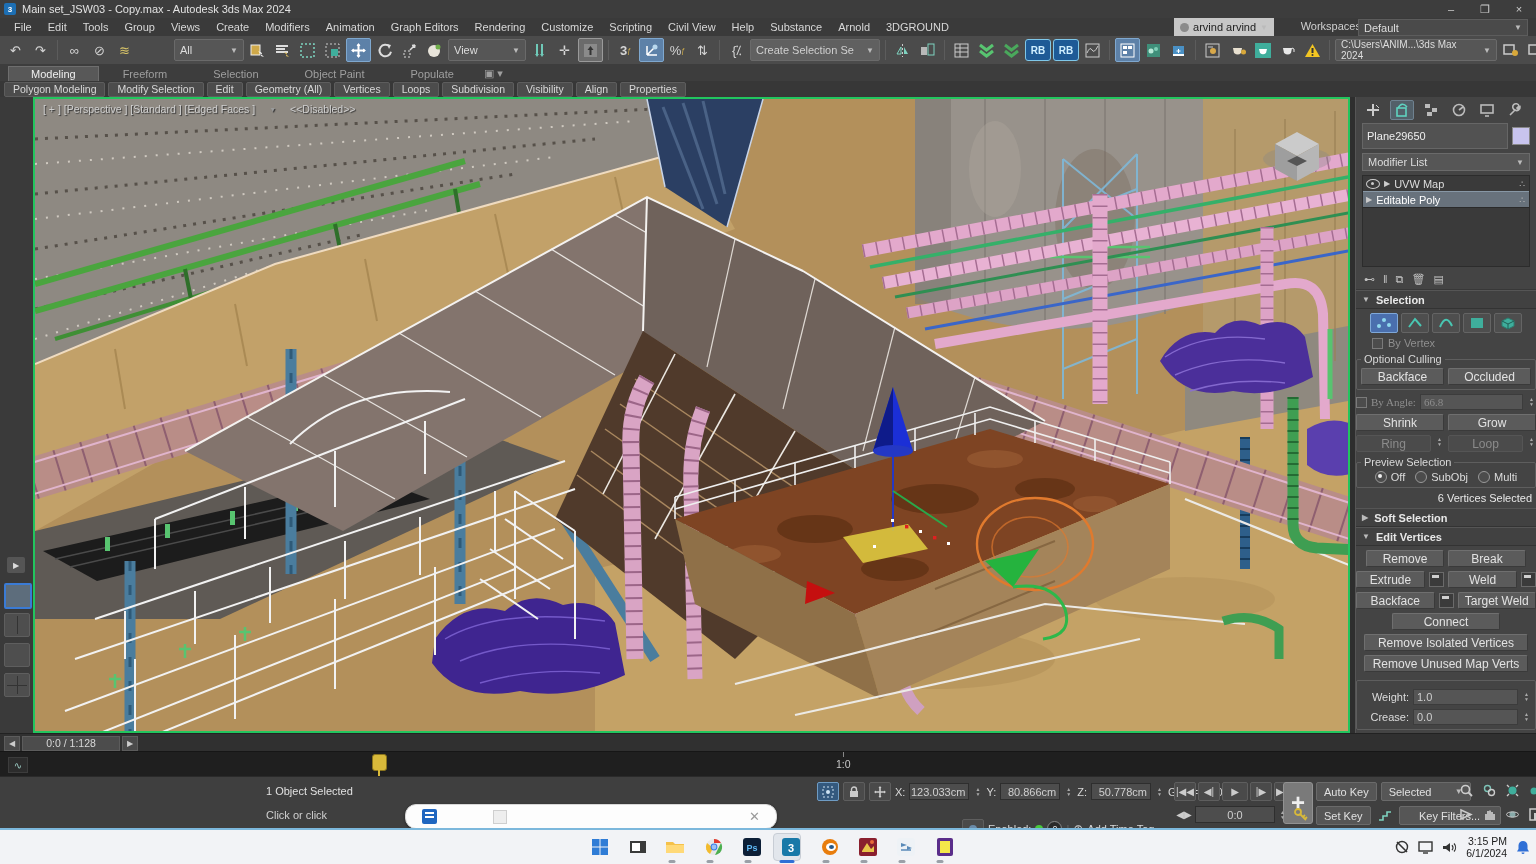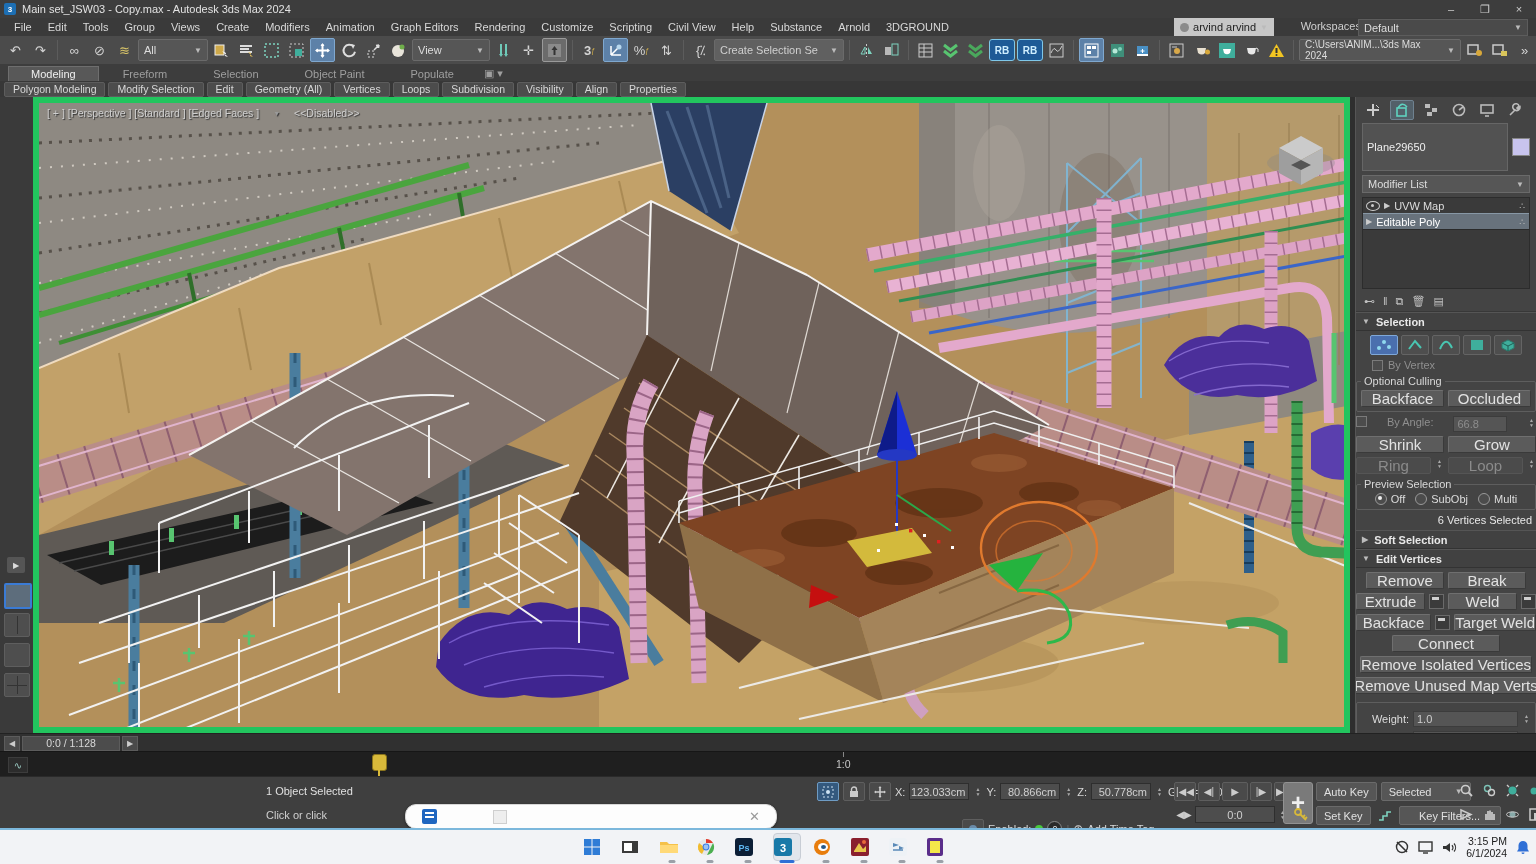--- a/index.html
+++ b/index.html
@@ -38,52 +38,52 @@
   .rtab.active{background:#585858;border:1px solid #6e6e6e;border-bottom:none;color:#efefef;}
   #ribbonpanels{top:81px;height:16px;background:#373737;display:flex;align-items:center;padding-left:4px;gap:3px;border-bottom:1px solid #2a2a2a;}
   .rpanel{background:#4c4c4c;border:1px solid #5d5d5d;border-radius:2px;padding:0 8px;height:13px;display:flex;align-items:center;color:#d8d8d8;font-size:10.5px;}
   
   #main{top:97px;height:636px;display:flex;}
   #leftstrip{width:33px;background:#3a3a3a;position:relative;flex:none;}
   .lthumb{position:absolute;left:4px;width:24px;height:22px;background:#4e4e4e;border:1px solid #5e5e5e;border-radius:2px;}
   .lthumb.active{border:2px solid #3a7bd5;background:#5d6d7c;}
   .lthumb .h{position:absolute;top:2px;bottom:2px;width:1px;background:#333;left:50%;}
   .lthumb .v{position:absolute;left:2px;right:2px;height:1px;background:#333;top:50%;}
-  #viewportwrap{position:relative;flex:1;background:#7a7468;overflow:hidden;border:6px solid #22c55e;}
+  #viewportwrap{position:relative;flex:1;background:#7a7468;overflow:hidden;border:2px solid #22c55e;}
   #vp-label{position:absolute;left:8px;top:4px;color:#cfcfcf;font-size:10.5px;text-shadow:1px 1px 1px #333;display:flex;gap:14px;align-items:center;}
   #vp-stats{position:absolute;left:18px;top:28px;color:#f0f0f0;font-weight:bold;font-size:11px;text-shadow:1px 1px 1px #444;line-height:13px;}
   #vp-stats .grid2{display:grid;grid-template-columns:auto auto;column-gap:6px;}
   #vp-stats .r{text-align:right;}
   
   #divider{width:5px;background:#2e2e2e;flex:none;}
   #cmdpanel{width:180px;background:#444;flex:none;display:flex;flex-direction:column;overflow:hidden;border-left:1px solid #555;}
   #paneltabs{height:22px;display:flex;align-items:center;gap:6px;padding:2px 6px 0 6px;}
   .ptab{width:22px;height:18px;display:flex;align-items:center;justify-content:center;border-radius:2px;color:#cfcfcf;}
   .ptab.active{background:#536069;border:1px solid #6f8290;}
   #namerow{display:flex;align-items:center;gap:4px;padding:2px 6px;}
-  #objname{flex:1;height:16px;background:#525252;border:1px solid #666;padding:15px 4px;display:flex;align-items:center;color:#eee;}
+  #objname{flex:1;height:16px;background:#525252;border:1px solid #666;padding:4px 4px;display:flex;align-items:center;color:#eee;}
   #colorswatch{width:16px;height:16px;background:#c8c4ee;border:1px solid #888;}
   #modlist{margin:2px 6px;height:16px;background:#565656;border:1px solid #6a6a6a;display:flex;align-items:center;justify-content:space-between;padding:0 5px;}
   #stackbox{margin:2px 6px;height:90px;background:#3a3a3a;border:1px solid #2c2c2c;}
   .stackrow{height:15px;display:flex;align-items:center;gap:4px;padding:0 3px;color:#ddd;}
   .stackrow.sel{background:#68727c;border-top:1px solid #8797a5;border-bottom:1px solid #2a2a2a;color:#fff;}
   .eye{width:12px;height:8px;border:1px solid #ccc;border-radius:50%;position:relative;flex:none;}
   .eye::after{content:"";position:absolute;left:4px;top:2px;width:3px;height:3px;background:#ccc;border-radius:50%;}
   .tri{font-size:8px;color:#ccc;flex:none;}
   .stackdots{margin-left:auto;color:#bbb;font-size:9px;letter-spacing:1px;flex:none;}
   #stacktools{height:20px;display:flex;align-items:center;gap:8px;padding:0 8px;border-bottom:1px solid #383838;}
   .stool{color:#c0c0c0;font-size:11px;}
   #rollouts{flex:1;overflow:hidden;}
   .rhead{height:17px;background:#414141;border-top:1px solid #555;border-bottom:1px solid #333;display:flex;align-items:center;
          gap:6px;padding:0 6px;font-weight:bold;color:#e8e8e8;}
   .rhead .arr{font-size:8px;color:#bbb;}
   .rbody{padding:4px 0;display:flex;flex-direction:column;gap:4px;}
   .btnrow{display:flex;gap:4px;justify-content:center;}
   .pbtn{flex:1;height:15px;background:#5b5b5b;border:1px solid #6f6f6f;border-bottom-color:#3a3a3a;border-right-color:#3a3a3a;
-        border-radius:2px;display:flex;align-items:center;justify-content:center;color:#e2e2e2;font-size:15px;white-space:nowrap;}
+        border-radius:2px;display:flex;align-items:center;justify-content:center;color:#e2e2e2;font-size:12px;white-space:nowrap;}
   .pbtn.dis{color:#8b8b8b;background:#4b4b4b;border-color:#555;}
   .sqset{width:13px;height:13px;background:#3b3b3b;border:1px solid #6a6a6a;flex:none;position:relative;}
   .sqset::after{content:"";position:absolute;left:2px;top:2px;width:7px;height:3px;background:#cfcfcf;}
   .grp{border:1px solid #5e5e5e;border-radius:2px;margin-top:6px;padding:8px 4px 4px 4px;position:relative;}
   .grp .glabel{position:absolute;top:-7px;left:4px;background:#444;padding:0 3px;color:#d8d8d8;}
   .chkrow{display:flex;align-items:center;gap:5px;color:#8f8f8f;padding-left:16px;}
   .chk{width:9px;height:9px;border:1px solid #7a7a7a;background:#4c4c4c;flex:none;}
   .fld{height:14px;background:#555;border:1px solid #3c3c3c;display:flex;align-items:center;padding:0 3px;color:#cfcfcf;}
   .fld.dim{color:#8d8d8d;}
   .spin{width:9px;height:14px;display:flex;flex-direction:column;align-items:center;justify-content:center;color:#aaa;font-size:5px;line-height:5px;flex:none;}
@@ -120,21 +120,21 @@
   .sbtn{height:17px;background:#565656;border:1px solid #6a6a6a;border-radius:2px;display:flex;align-items:center;justify-content:center;padding:0 7px;color:#e0e0e0;}
   .sicon{width:20px;height:17px;background:#4a4a4a;border:1px solid #5e5e5e;border-radius:2px;display:flex;align-items:center;justify-content:center;color:#ccc;font-size:10px;}
   .sicon.blue{background:#34597e;border-color:#6f9cc4;}
   #bigplus{position:absolute;left:1283px;top:5px;width:28px;height:40px;background:#7a7a7a;border:1px solid #929292;border-radius:3px;
            display:flex;align-items:center;justify-content:center;color:#efefef;font-size:24px;font-weight:bold;}
   .greendot{width:8px;height:8px;border-radius:50%;background:#47c93c;}
   .zerodot{width:13px;height:13px;border-radius:50%;background:#2a2a2a;border:1px solid #888;color:#ddd;font-size:9px;display:flex;align-items:center;justify-content:center;}
   #blueline{position:absolute;left:0;right:0;top:828px;height:2px;background:#7cb8dc;}
   
   #taskbar{top:830px;height:34px;background:#f2f3f6;display:flex;align-items:center;justify-content:center;gap:12px;}
-  .task{width:26px;height:26px;display:flex;align-items:center;justify-content:flex-start;position:relative;border-radius:4px;}
+  .task{width:26px;height:26px;display:flex;align-items:center;justify-content:flex-end;position:relative;border-radius:4px;}
   .task.active{background:#e2e6ec;border:1px solid #c8cdd5;}
   .task .runbar{position:absolute;bottom:-3px;left:50%;transform:translateX(-50%);width:7px;height:3px;border-radius:2px;background:#9aa0a8;}
   .task.active .runbar{width:15px;background:#2f6fd6;}
   #tray{position:absolute;right:6px;top:0;height:34px;display:flex;align-items:center;gap:9px;color:#1d1d1d;}
   #clock{text-align:right;font-size:10.5px;line-height:12px;color:#1b1b1b;}
   .trayicon{color:#333;font-size:12px;display:flex;align-items:center;}
   svg{overflow:visible;}
 </style>
 </head>
 <body>
@@ -181,21 +181,21 @@
     </div>
   </div>
 
   <div id="toolbar" class="row">
     <div class="tb">↶</div>
     <div class="tb">↷</div>
     <div class="tbsep"></div>
     <div class="tb">∞</div>
     <div class="tb">⊘</div>
     <div class="tb" style="color:#d8c468;">≋</div>
-    <div class="tbdrop" style="width:58px;">
+    <div class="tbdrop" style="width:58px;margin-left:36px;">
       <span>All</span>
       <span class="caret">▼</span>
     </div>
     <div class="tb">
       <svg width="15" height="15">
           <rect x="1" y="2" width="9" height="10" fill="#cfa94a" stroke="#eee"></rect>
           <path d="M8 8 L14 14 L11 13 L12 10 Z" fill="#fff"></path>
         </svg>
     </div>
     <div class="tb">
@@ -835,21 +835,21 @@
             <div class="chk"></div>
             <span>By Vertex</span>
           </div>
           <div class="grp">
             <span class="glabel">Optional Culling</span>
             <div class="btnrow">
               <div class="pbtn">Backface</div>
               <div class="pbtn">Occluded</div>
             </div>
           </div>
-          <div style="display:flex;align-items:flex-start;gap:20px;color:#8f8f8f;">
+          <div style="display:flex;align-items:center;gap:4px;color:#8f8f8f;font-family:Liberation Serif, serif;">
             <div class="chk"></div>
             <span>By Angle:</span>
             <div class="fld dim" style="flex:1;">66.8</div>
             <div class="spin">
                 <span>▲</span>
                 <span>▼</span>
               </div>
           </div>
           <div class="btnrow">
             <div class="pbtn">Shrink</div>

